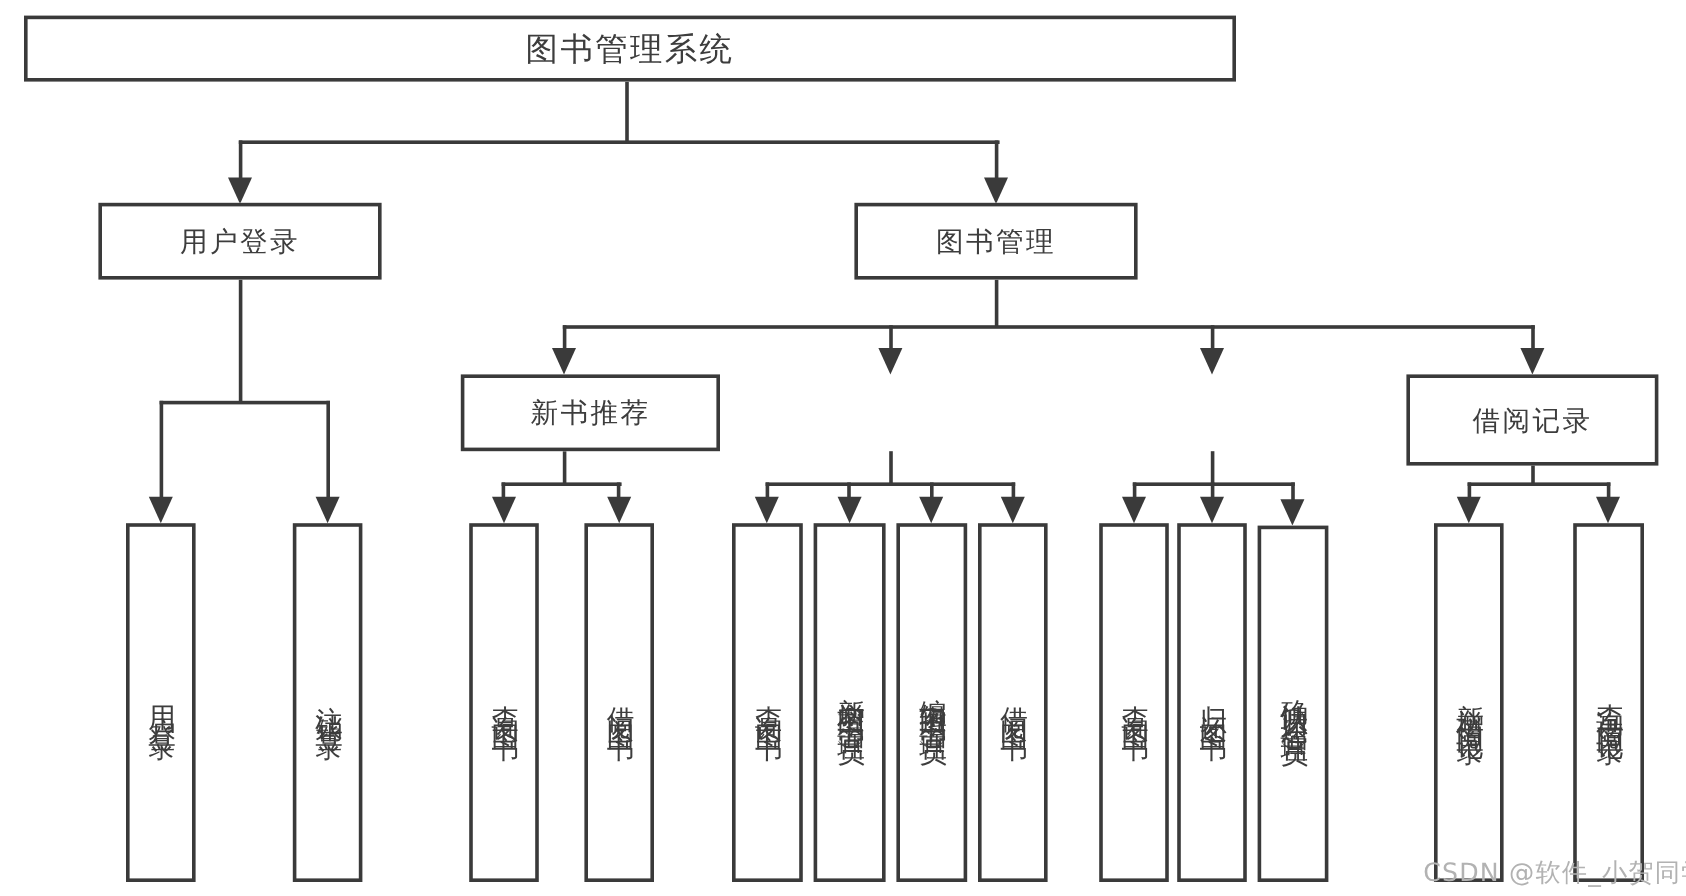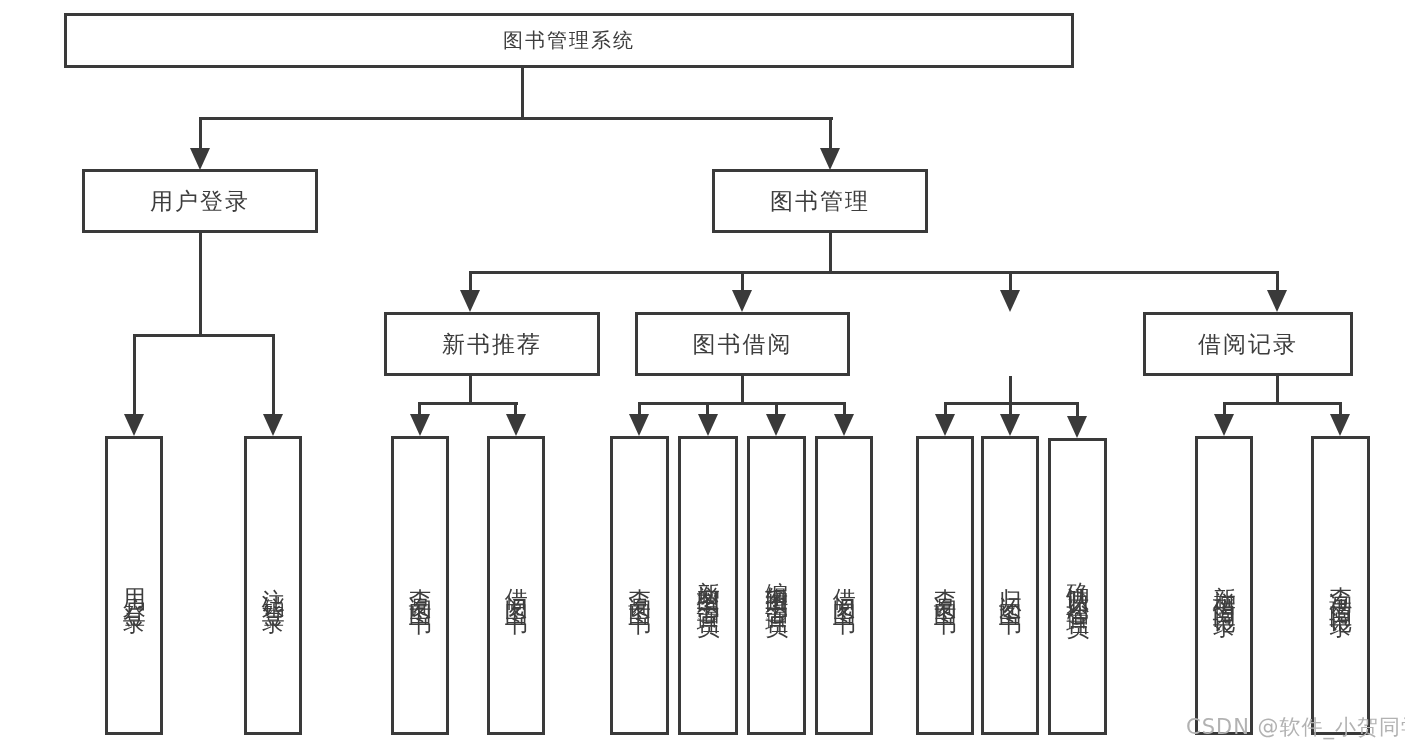--- a/index.html
+++ b/index.html
@@ -8,21 +8,21 @@
     position:relative; width:1405px; height:747px;
     background:#ffffff; overflow:hidden;
   }
   .node {
     position:absolute; box-sizing:border-box;
     background:#ffffff; border:3px solid #3a3a3a; color:#3d3d3d;
     display:flex; align-items:center; justify-content:center;
     z-index:2;
   }
   .hnode { font-size:23px; letter-spacing:2px; }
-  .root  { font-size:20px;margin-left:44px; }
+  .root  { font-size:27px; }
   .vtext {
     writing-mode:vertical-rl; text-orientation:mixed;
     font-size:23px; letter-spacing:8px; line-height:1.1; color:#3d3d3d;
   }
   .line  { position:absolute; background:#3a3a3a; z-index:1; }
   .arrow {
     position:absolute; width:0; height:0; z-index:1;
     border-left:10px solid transparent;
     border-right:10px solid transparent;
     border-top:22px solid #3a3a3a;
@@ -34,25 +34,24 @@
   }
 </style>
 </head>
 <body>
 
 <div id="canvas">
 
   <div class="node hnode root" style="left:20px; top:13px; width:1010px; height:55px;">图书管理系统</div>
 
   <div class="node hnode" style="left:82px; top:169px; width:236px; height:64px;">用户登录</div>
-  <div class="node hnode" style="left:712px; top:169px; width:216px; height:64px;">图书管理</div>
+  <div class="node hnode" style="left:712px; top:169px; width:236px; height:64px;">图书管理</div>
 
   <div class="node hnode" style="left:384px; top:312px; width:216px; height:64px;">新书推荐</div>
-  <div class="node hnode" style="left:635px; top:312px; width:215px; height:64px;">图书借阅</div>
-  <div class="node hnode" style="left:1143px; top:312px; width:210px; height:64px;text-align:center;">借阅记录</div>
+  <div class="node hnode" style="left:1172px; top:312px; width:210px; height:76px;text-align:center;">借阅记录</div>
 
   <div class="node" style="left:105px; top:436px; width:58px; height:299px;">
     <span class="vtext">用户登录</span>
   </div>
   <div class="node" style="left:244px; top:436px; width:58px; height:299px;">
     <span class="vtext">注销登录</span>
   </div>
 
   <div class="node" style="left:391px; top:436px; width:58px; height:299px;">
     <span class="vtext">查询图书</span>

